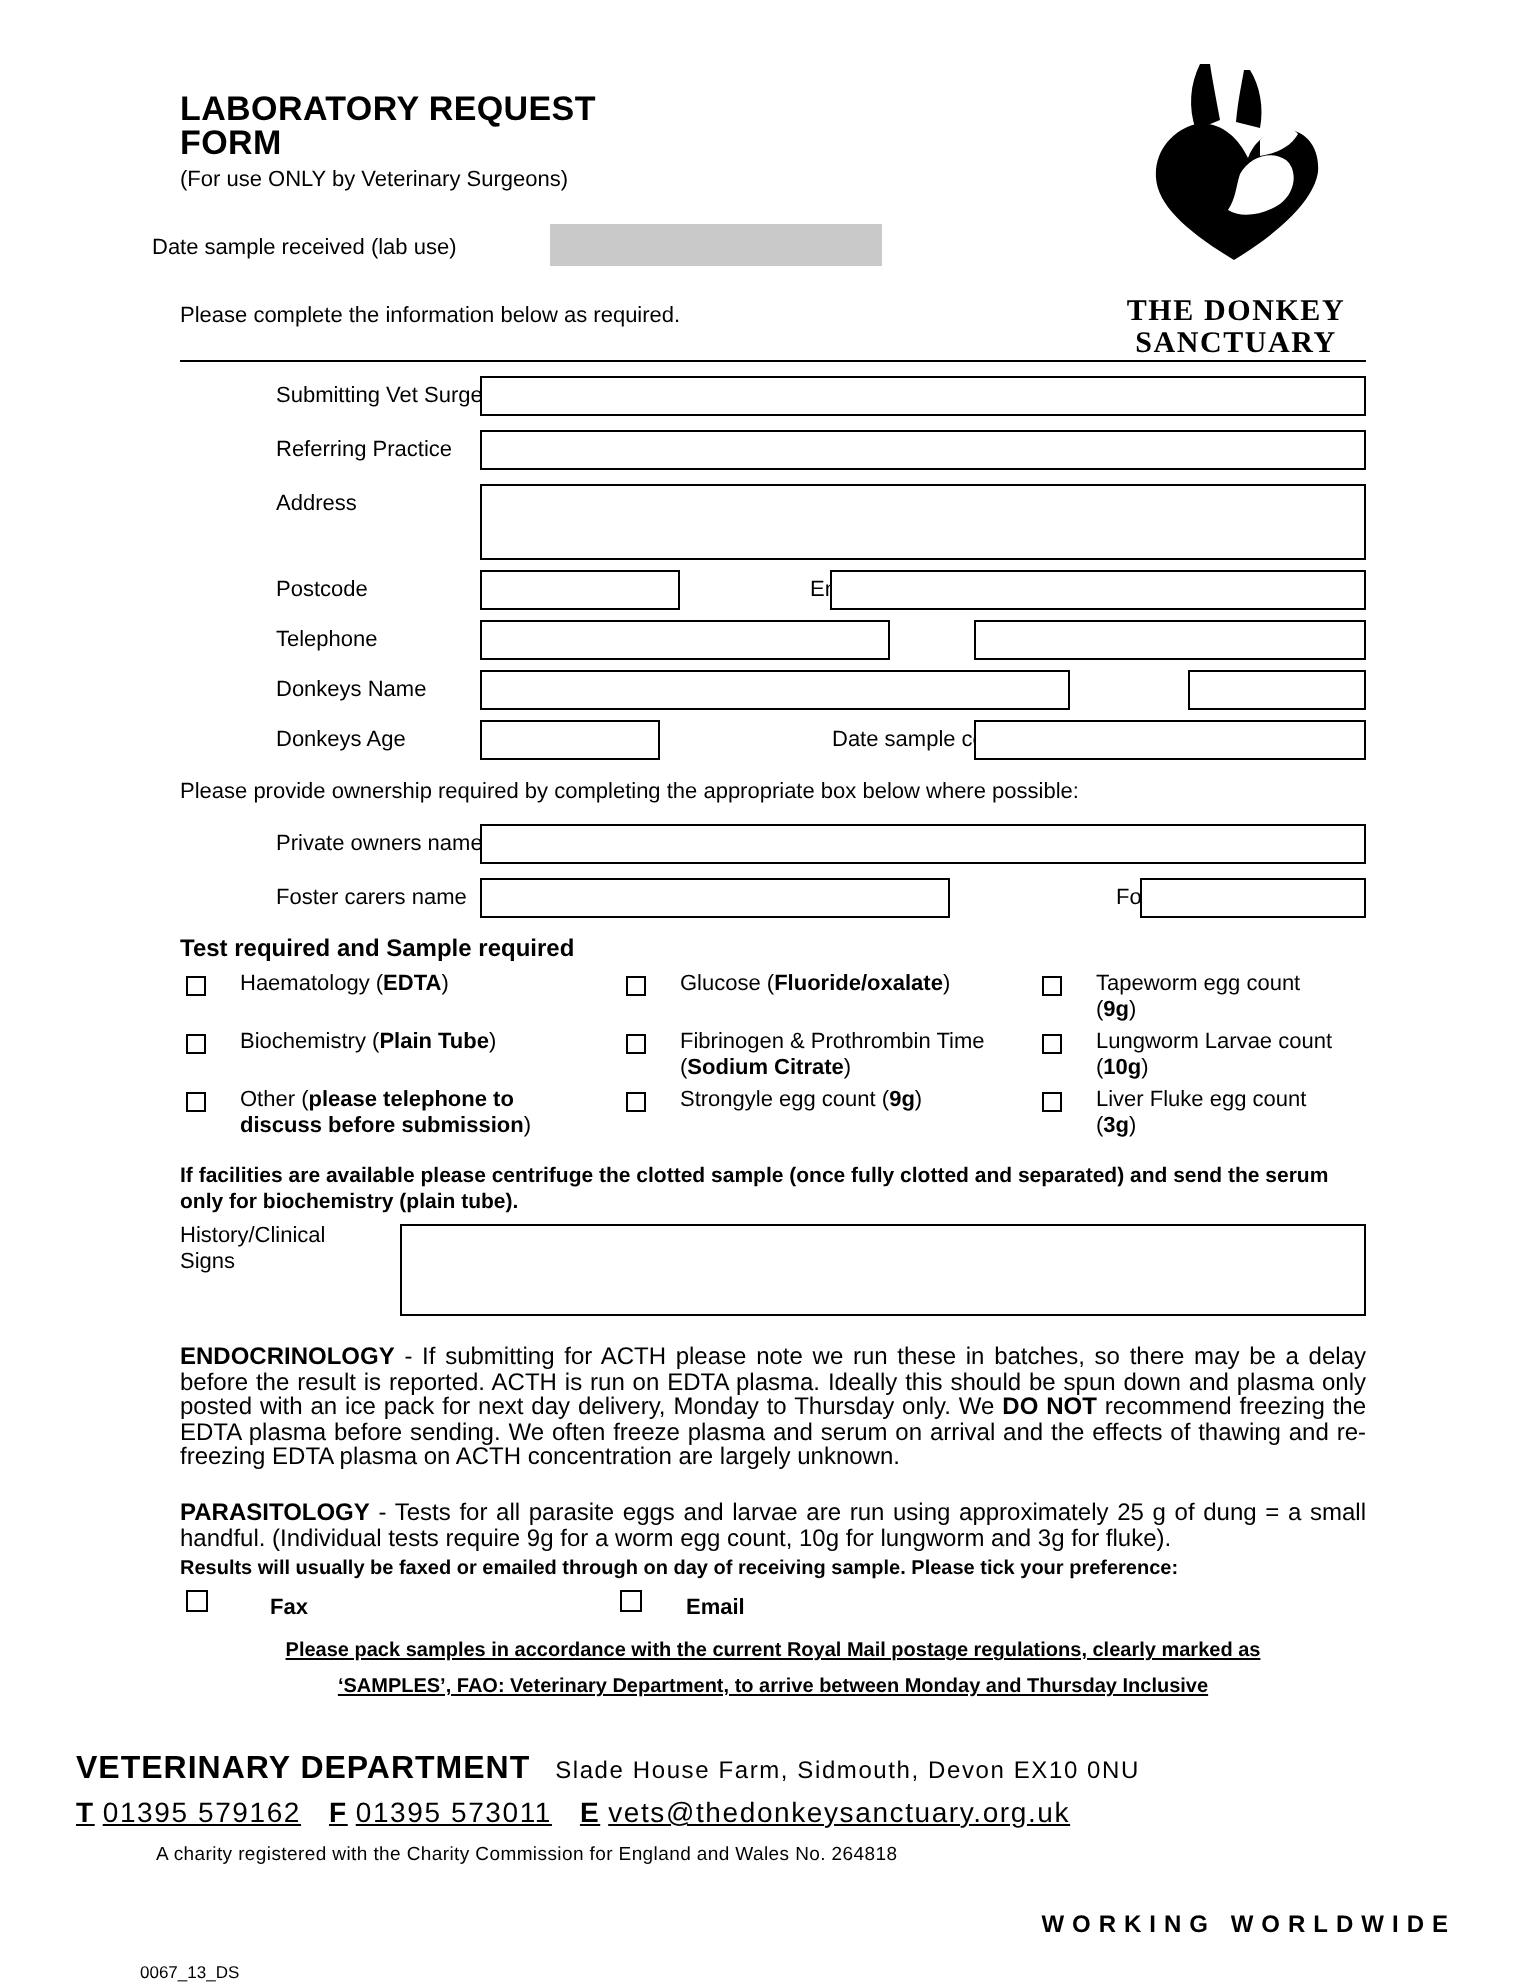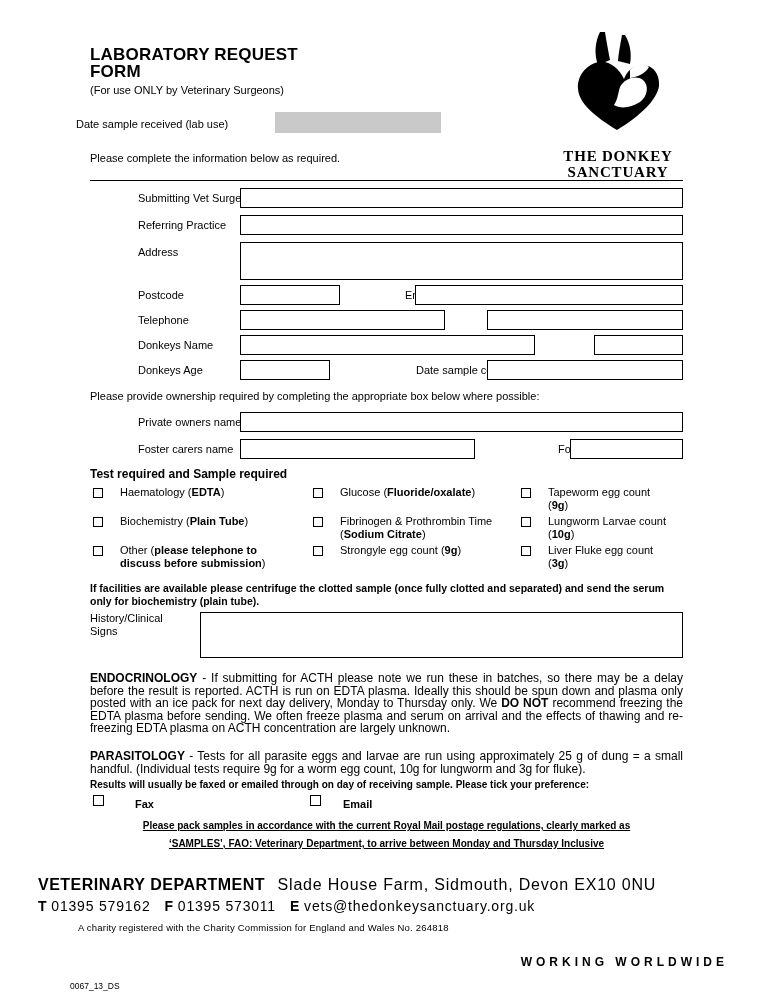--- a/index.html
+++ b/index.html
@@ -27,22 +27,22 @@
   .tlabel { font-size:11px; line-height:12.5px; }
   .tests .tcell:nth-child(3n+1) .tlabel { width:160px; }
   .tests .tcell:nth-child(3n+2) .tlabel { width:168px; }
   .tests .tcell:nth-child(3n)   .tlabel { width:122px; }
   .boldnote { font-weight:bold; font-size:10.5px; line-height:13px; }
   .para { font-size:12px; line-height:12.5px; text-align:justify; }
   .acb { position:absolute; width:11px; height:11px; border:1px solid #000; background:#fff; }
   .packline { font-weight:bold; font-size:10px; text-decoration:underline; }
   .heading-tests { font-weight:bold; font-size:12px; }
   .f-dept { font-weight:bold; font-size:16px; letter-spacing:0.5px; }
-  .f-addr { font-size:16px; letter-spacing:0.8px; }
-  .f-contact { font-size:14px; letter-spacing:0.8px; }
+  .f-addr { font-size:12px; letter-spacing:0.8px; }
+  .f-contact { font-size:14px; letter-spacing:0.8px;text-decoration:underline; }
   .f-contact b { margin-right:4px; }
   .f-gap { margin-right:14px; }
   .charity { font-size:9.5px; letter-spacing:0.2px; }
   .working { font-weight:bold; font-size:12px; letter-spacing:4px; }
   .formcode { font-size:8.5px; }
 </style>
 </head>
 <body>
 
 <div class="page">

